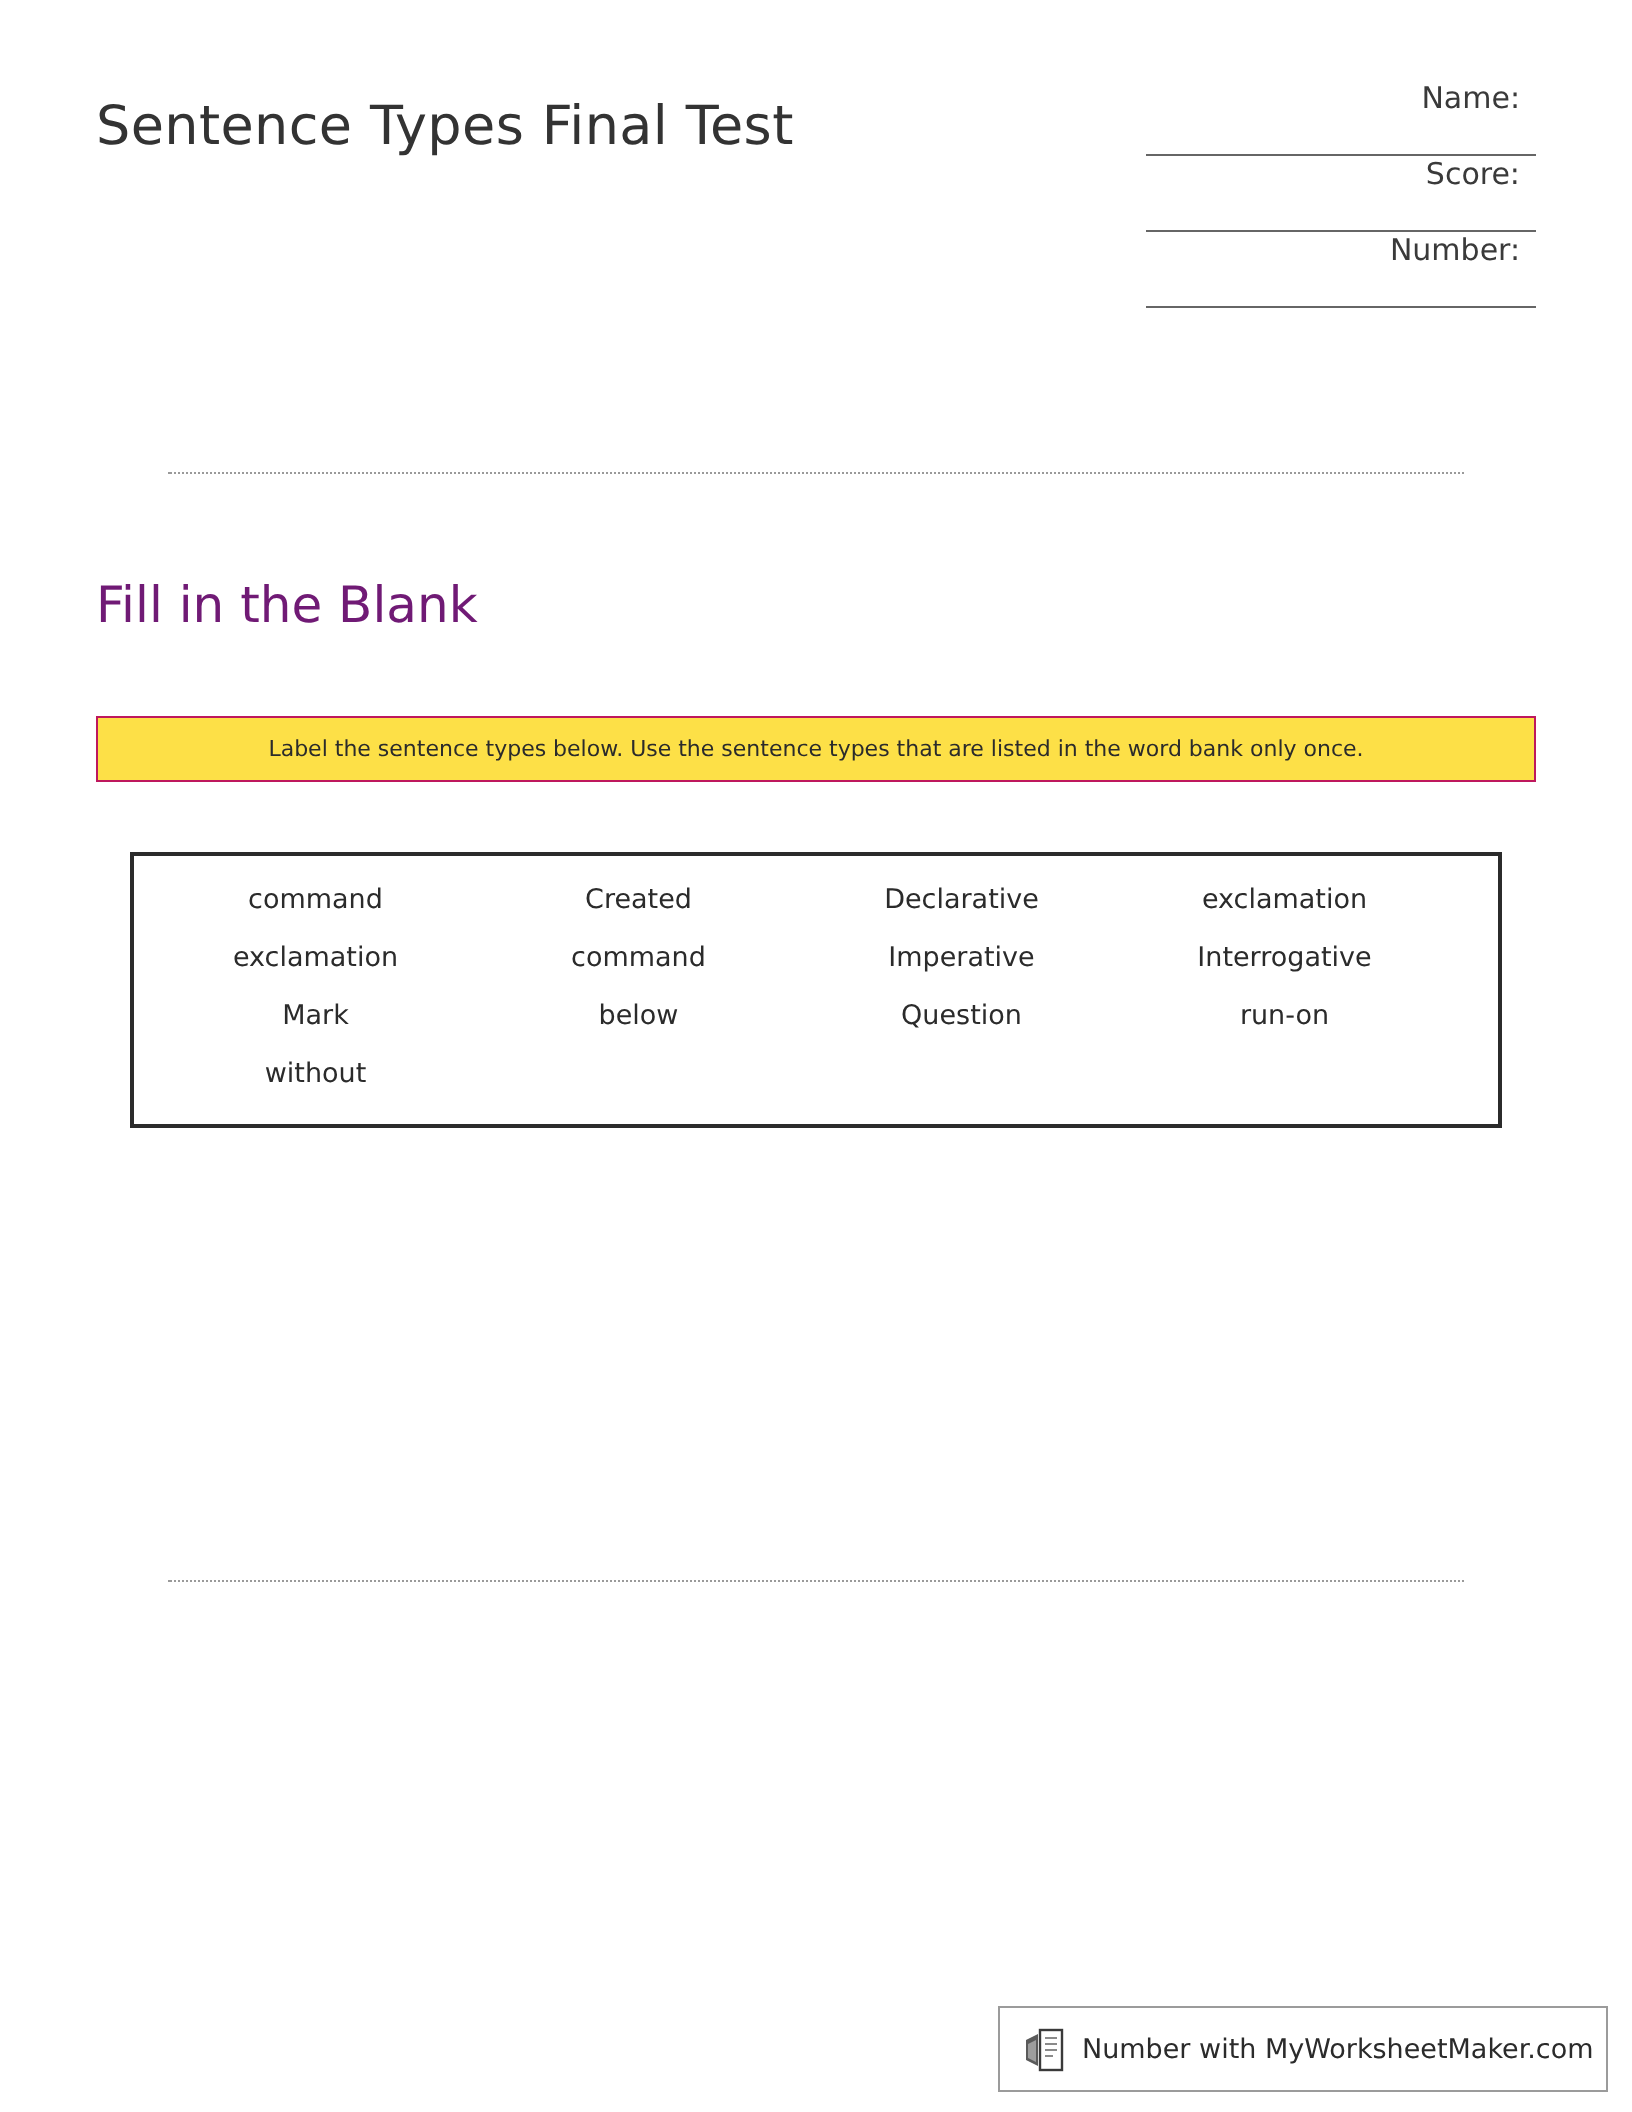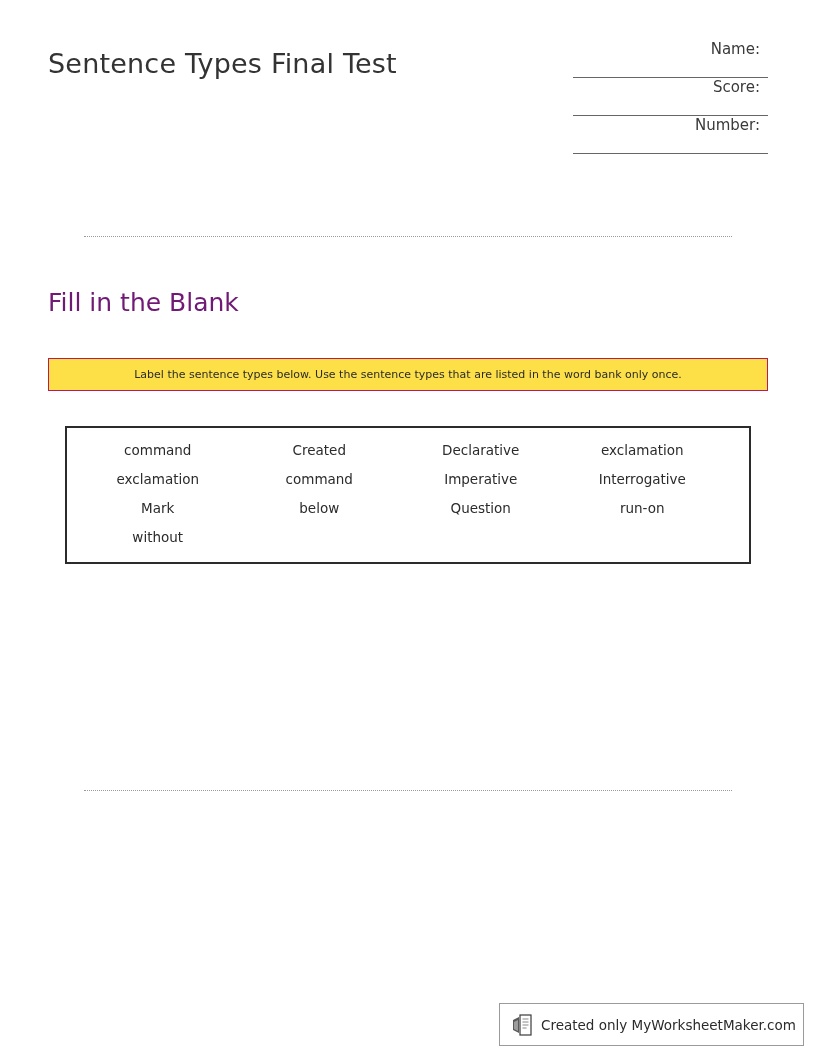--- a/index.html
+++ b/index.html
@@ -204,16 +204,16 @@
       <svg width="20" height="22" viewBox="0 0 20 22" xmlns="http://www.w3.org/2000/svg">
         <rect x="7" y="1" width="11" height="20" fill="#ffffff" stroke="#3a3a3a" stroke-width="1.2"></rect>
         <line x1="9.5" y1="5" x2="15.5" y2="5" stroke="#8a8a8a" stroke-width="1"></line>
         <line x1="9.5" y1="8" x2="15.5" y2="8" stroke="#8a8a8a" stroke-width="1"></line>
         <line x1="9.5" y1="11" x2="15.5" y2="11" stroke="#8a8a8a" stroke-width="1"></line>
         <line x1="9.5" y1="14" x2="13.5" y2="14" stroke="#8a8a8a" stroke-width="1"></line>
         <polygon points="0,6 6,3 6,19 0,16" fill="#5a5a5a"></polygon>
         <polygon points="1,8 5,6 5,17 1,15" fill="#9d9d9d"></polygon>
       </svg>
     </span>
-    <span class="footer-text">Created only MyWorksheetMaker.com</span>
+    <span class="footer-text">Number with MyWorksheetMaker.com</span>
   </div>
 
 </div>
 
 </body></html>

